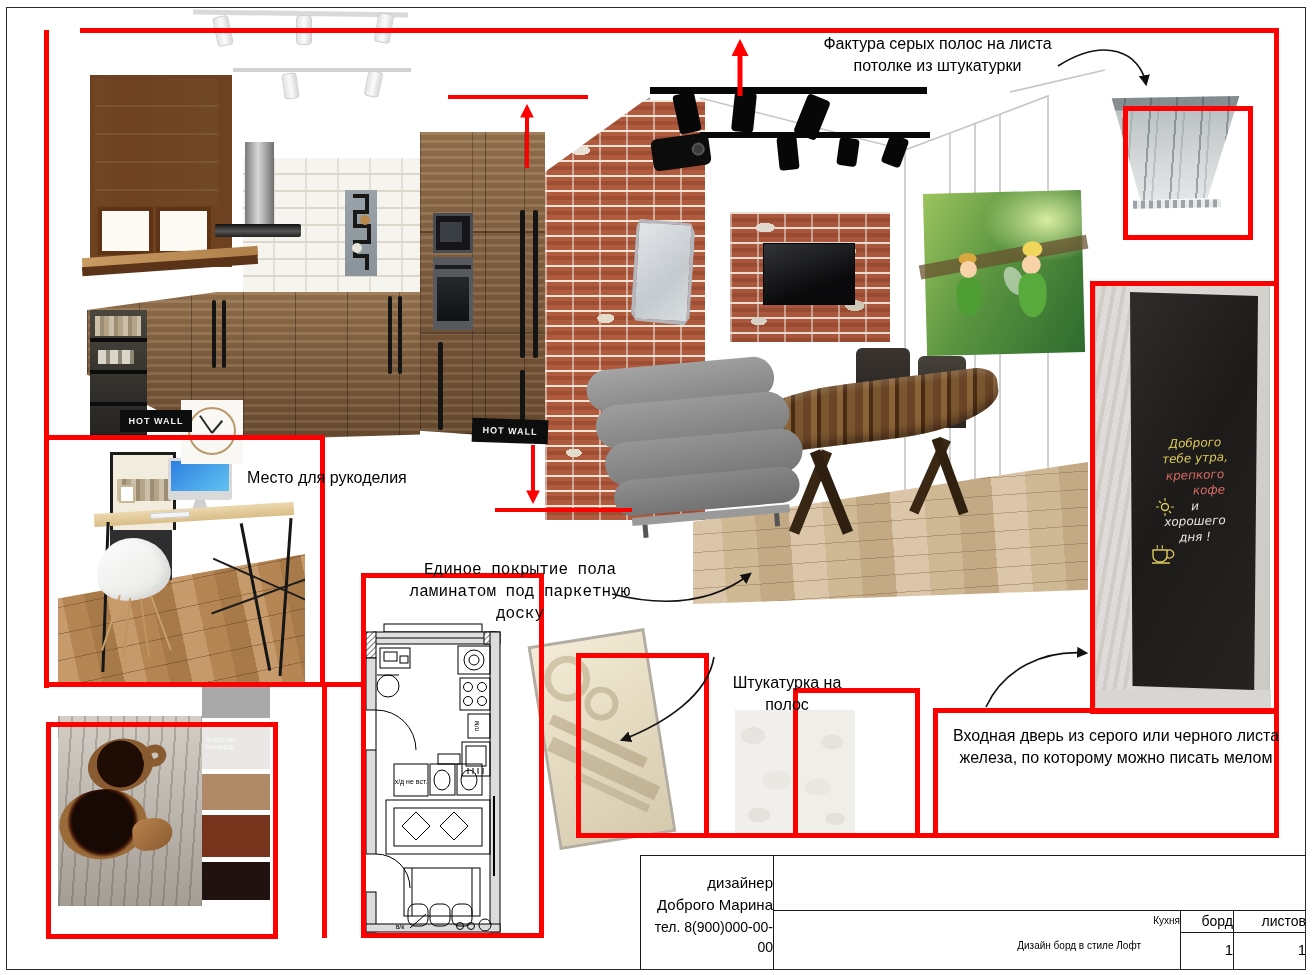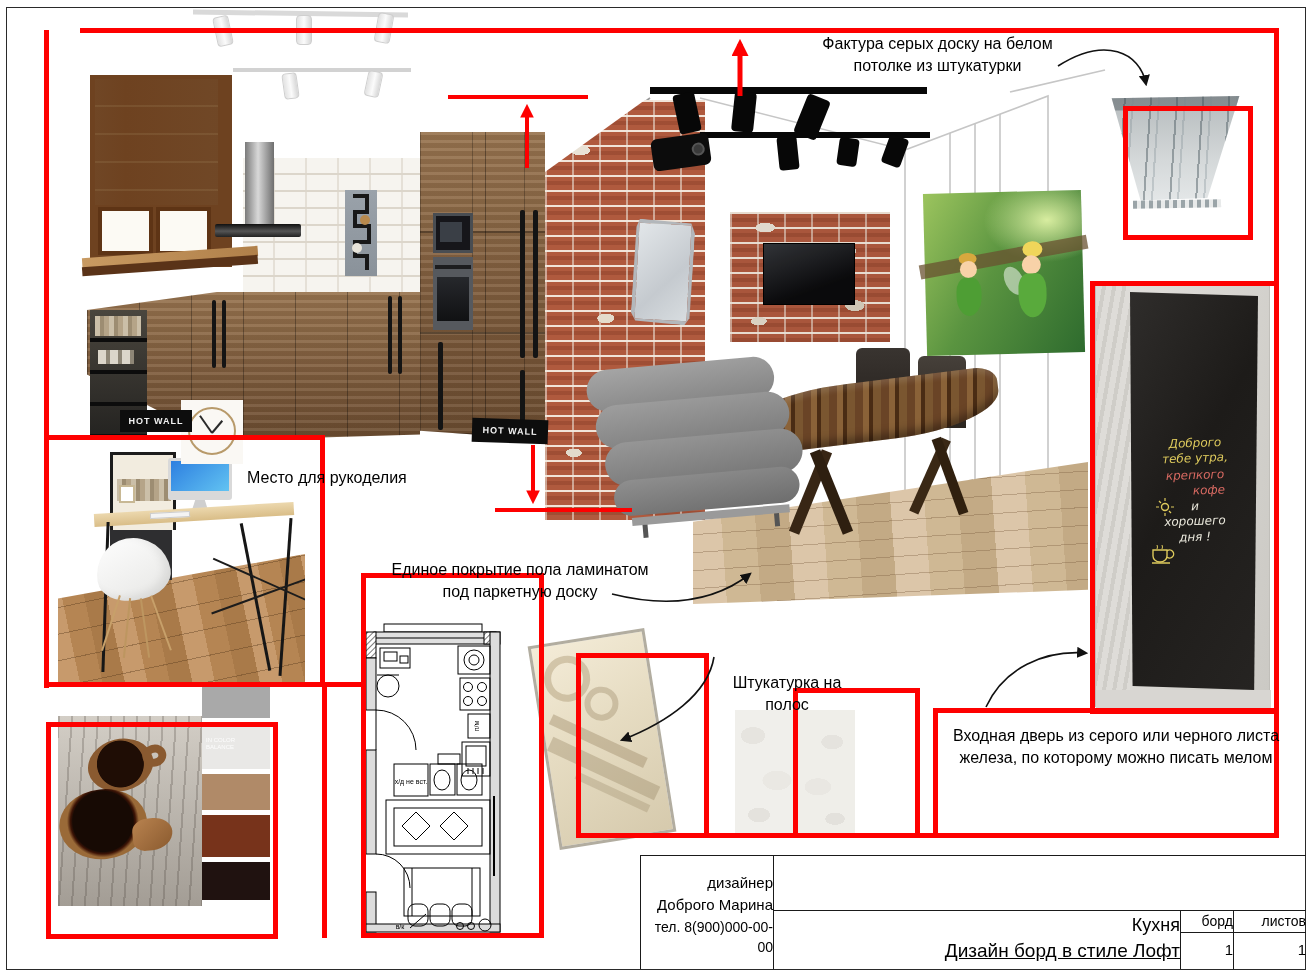--- a/index.html
+++ b/index.html
@@ -347,23 +347,23 @@
     <div class="abs" style="left:0;top:404px;width:175px;height:18px;background:#d8d6d2;"></div>
   </div>
 
   <div class="abs" style="left:1098px;top:96px;width:152px;height:116px;z-index:11;
               clip-path:polygon(9% 2%,93% 0,72% 88%,28% 90%);
               background:linear-gradient(180deg,#b4babc,#d4d8d9 55%,#e8ebec);
               background-image:repeating-linear-gradient(94deg,rgba(70,85,92,.45) 0 2px,rgba(0,0,0,0) 2px 8px,rgba(120,135,142,.3) 8px 10px,rgba(0,0,0,0) 10px 26px),linear-gradient(180deg,rgba(60,70,76,.4) 0 14px,rgba(0,0,0,0) 15px),linear-gradient(180deg,#b4babc,#d4d8d9 55%,#e8ebec);"></div>
   <div class="abs" style="left:1133px;top:200px;width:88px;height:8px;z-index:11;transform:rotate(-1deg);
               background:repeating-linear-gradient(90deg,#9aa4a8 0 4px,#e8eaea 4px 8px);"></div>
 
-  <div class="t" style="left:800px;top:33px;width:275px;">Фактура серых доску на белом потолке из штукатурки</div>
+  <div class="t" style="left:800px;top:33px;width:275px;">Фактура серых полос на листа потолке из штукатурки</div>
   <div class="t" style="left:247px;top:467px;width:200px;text-align:left;">Место для рукоделия</div>
-  <div class="t" style="left:385px;top:559px;width:270px;">Единое покрытие пола ламинатом под паркетную доску</div>
+  <div class="t" style="left:385px;top:559px;width:270px;font-family:Liberation Mono, monospace;">Единое покрытие пола ламинатом под паркетную доску</div>
   <div class="t" style="left:731px;top:672px;width:112px;">Штукатурка на полос</div>
   <div class="t" style="left:946px;top:725px;width:340px;text-align:center;">Входная дверь из серого или черного листа железа, по которому можно писать мелом</div>
 
   <div class="redline" style="left:80px;top:28px;width:1199px;height:5px;"></div>
   <div class="redline" style="left:44px;top:30px;width:5px;height:658px;"></div>
   <div class="redline" style="left:1274px;top:28px;width:5px;height:810px;"></div>
   <div class="red" style="left:44px;top:435px;width:281px;height:252px;"></div>
   <div class="redline" style="left:325px;top:682px;width:38px;height:5px;"></div>
   <div class="redline" style="left:322px;top:687px;width:5px;height:251px;"></div>
   <div class="red" style="left:46px;top:722px;width:232px;height:217px;"></div>
@@ -403,20 +403,20 @@
   <div class="tbline" style="left:640px;top:855px;width:1px;height:114px;"></div>
   <div class="tbline" style="left:773px;top:855px;width:1px;height:114px;"></div>
   <div class="tbline" style="left:773px;top:910px;width:533px;height:1px;"></div>
   <div class="tbline" style="left:1180px;top:910px;width:1px;height:59px;"></div>
   <div class="tbline" style="left:1233px;top:910px;width:1px;height:59px;"></div>
   <div class="tbline" style="left:1180px;top:932px;width:126px;height:1px;"></div>
 
   <div class="tbt" style="left:641px;top:872px;width:132px;font-size:15px;line-height:22px;">дизайнер</div>
   <div class="tbt" style="left:641px;top:894px;width:132px;font-size:15px;line-height:22px;">Доброго Марина</div>
   <div class="tbt" style="left:641px;top:917px;width:132px;font-size:14px;line-height:20px;">тел. 8(900)000-00-00</div>
-  <div class="tbt" style="left:773px;top:915px;width:407px;font-size:18px;padding-left:16px;">Кухня</div>
-  <div class="tbt" style="left:773px;top:940px;width:407px;font-size:19px;text-decoration:underline;">Дизайн борд в стиле Лофт</div>
+  <div class="tbt" style="left:773px;top:915px;width:407px;font-size:10px;padding-left:16px;">Кухня</div>
+  <div class="tbt" style="left:734px;top:940px;width:407px;font-size:10px;">Дизайн борд в стиле Лофт</div>
   <div class="tbt" style="left:1180px;top:913px;width:53px;font-size:14px;">борд</div>
   <div class="tbt" style="left:1233px;top:913px;width:73px;font-size:14px;">листов</div>
   <div class="tbt" style="left:1180px;top:941px;width:53px;font-size:15px;">1</div>
   <div class="tbt" style="left:1233px;top:941px;width:73px;font-size:15px;">1</div>
 
 </div>
 
 </body></html>

